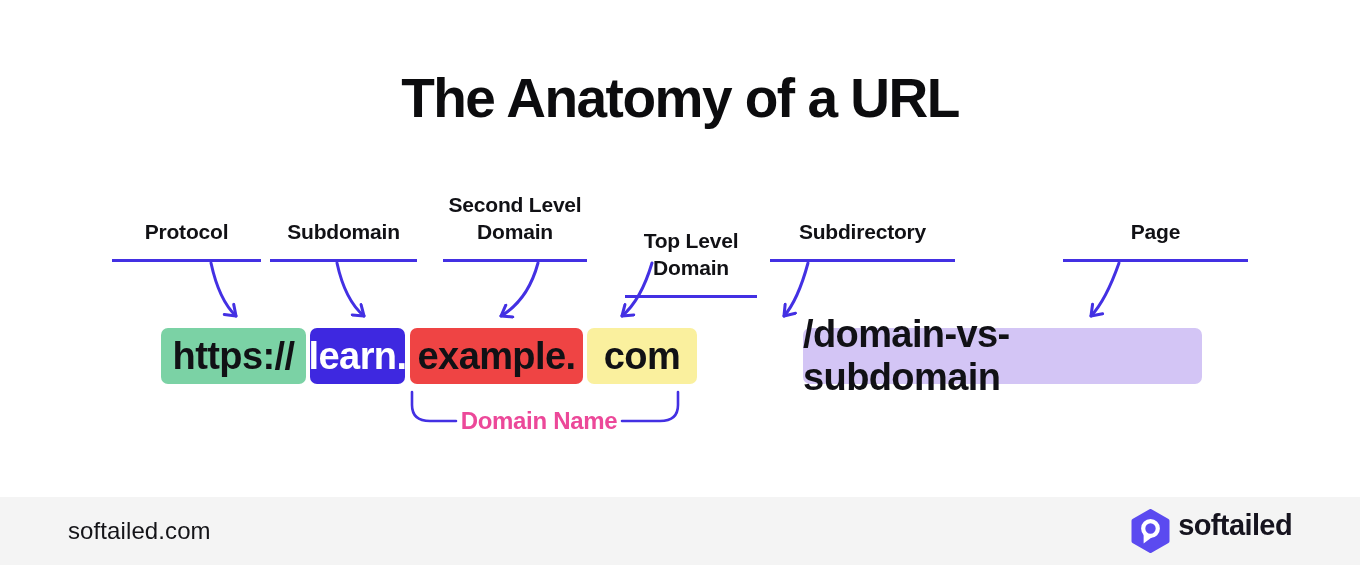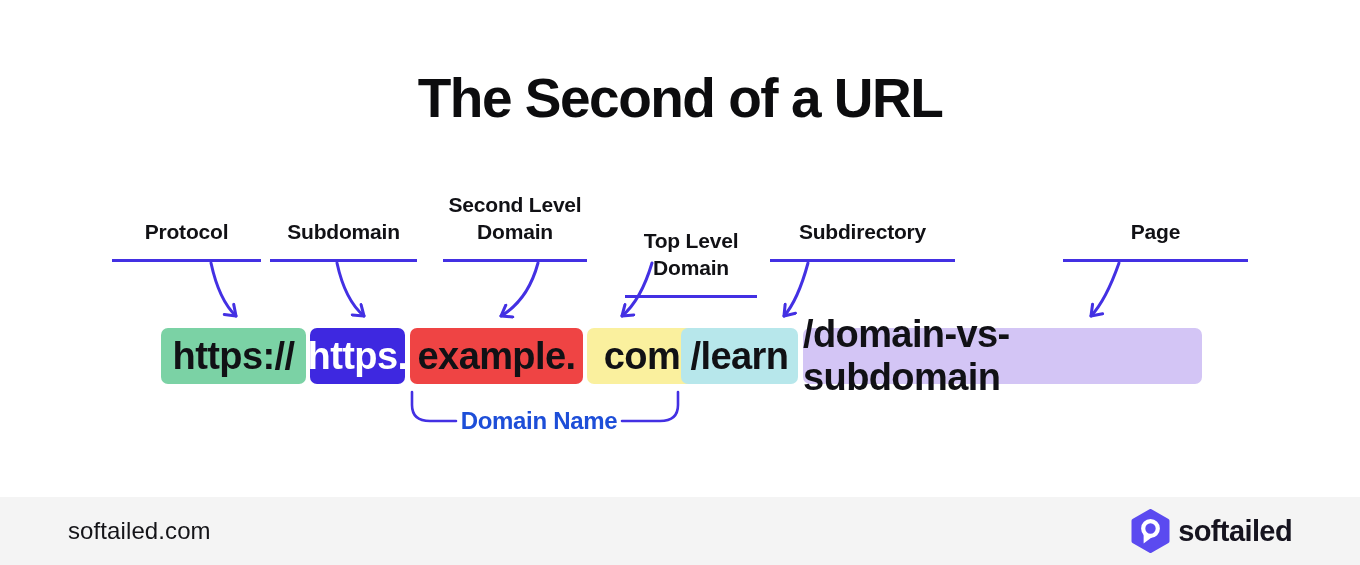--- a/index.html
+++ b/index.html
@@ -79,52 +79,52 @@
   
   .domain-name {
     position: absolute;
     top: 407px;
     left: 460px;
     width: 158px;
     text-align: center;
     font-size: 24px;
     font-weight: 700;
     letter-spacing: -0.3px;
-    color: #1d4ed8;
+    color: #ec4899;
     line-height: 27px;
   }
 
   
   .footer {
     position: absolute;
     left: 0; bottom: 0;
     width: 1360px; height: 68px;
     background: #f4f4f4;
     display: flex;
     align-items: center;
     justify-content: space-between;
     padding: 0 68px;
   }
   .site-text { font-size: 24px; font-weight: 400; color: #141418; letter-spacing: 0.1px; }
-  .brand { display: flex; align-items: center; gap: 7px; }
+  .brand { display: flex; gap: 7px; }
   .brand-name {
     font-size: 29px;
     font-weight: 700;
     letter-spacing: -0.6px;
     color: #16141f;
   }
 </style>
 </head>
 <body>
 
 <div class="canvas">
 
   <div class="diagram">
 
-    <h1 class="title">The Second of a URL</h1>
+    <h1 class="title">The Anatomy of a URL</h1>
 
     <svg class="overlay-svg" width="1360" height="497" viewBox="0 0 1360 497" aria-hidden="true">
       <defs>
         <marker id="ah" viewBox="0 0 12 12" refX="9" refY="6" markerWidth="5.5" markerHeight="5.5" orient="auto">
           <path d="M2,1 L9,6 L2,11" fill="none" stroke="#4330e3" stroke-width="2.2" stroke-linecap="round" stroke-linejoin="round"></path>
         </marker>
       </defs>
       <g fill="none" stroke="#4330e3" stroke-width="3" stroke-linecap="round">
 
         <path d="M 211 263 Q 219 300 236 316" marker-end="url(#ah)"></path>
@@ -154,24 +154,23 @@
       <div class="lbl">Top Level Domain</div>
     </div>
     <div class="callout c5">
       <div class="lbl">Page</div>
     </div>
     <div class="callout c4">
       <div class="lbl">Subdirectory</div>
     </div>
 
     <div class="seg s0">https://</div>
-    <div class="seg s1">https.</div>
+    <div class="seg s1">learn.</div>
     <div class="seg s2">example.</div>
     <div class="seg s3">com</div>
-    <div class="seg s4">/learn</div>
     <div class="seg s5">/domain-vs-subdomain</div>
 
     <div class="domain-name">Domain Name</div>
 
   </div>
 
   <div class="footer">
     <div class="site-text">softailed.com</div>
     <div class="brand">
       <svg width="41" height="44" viewBox="0 0 41 44" aria-hidden="true">

